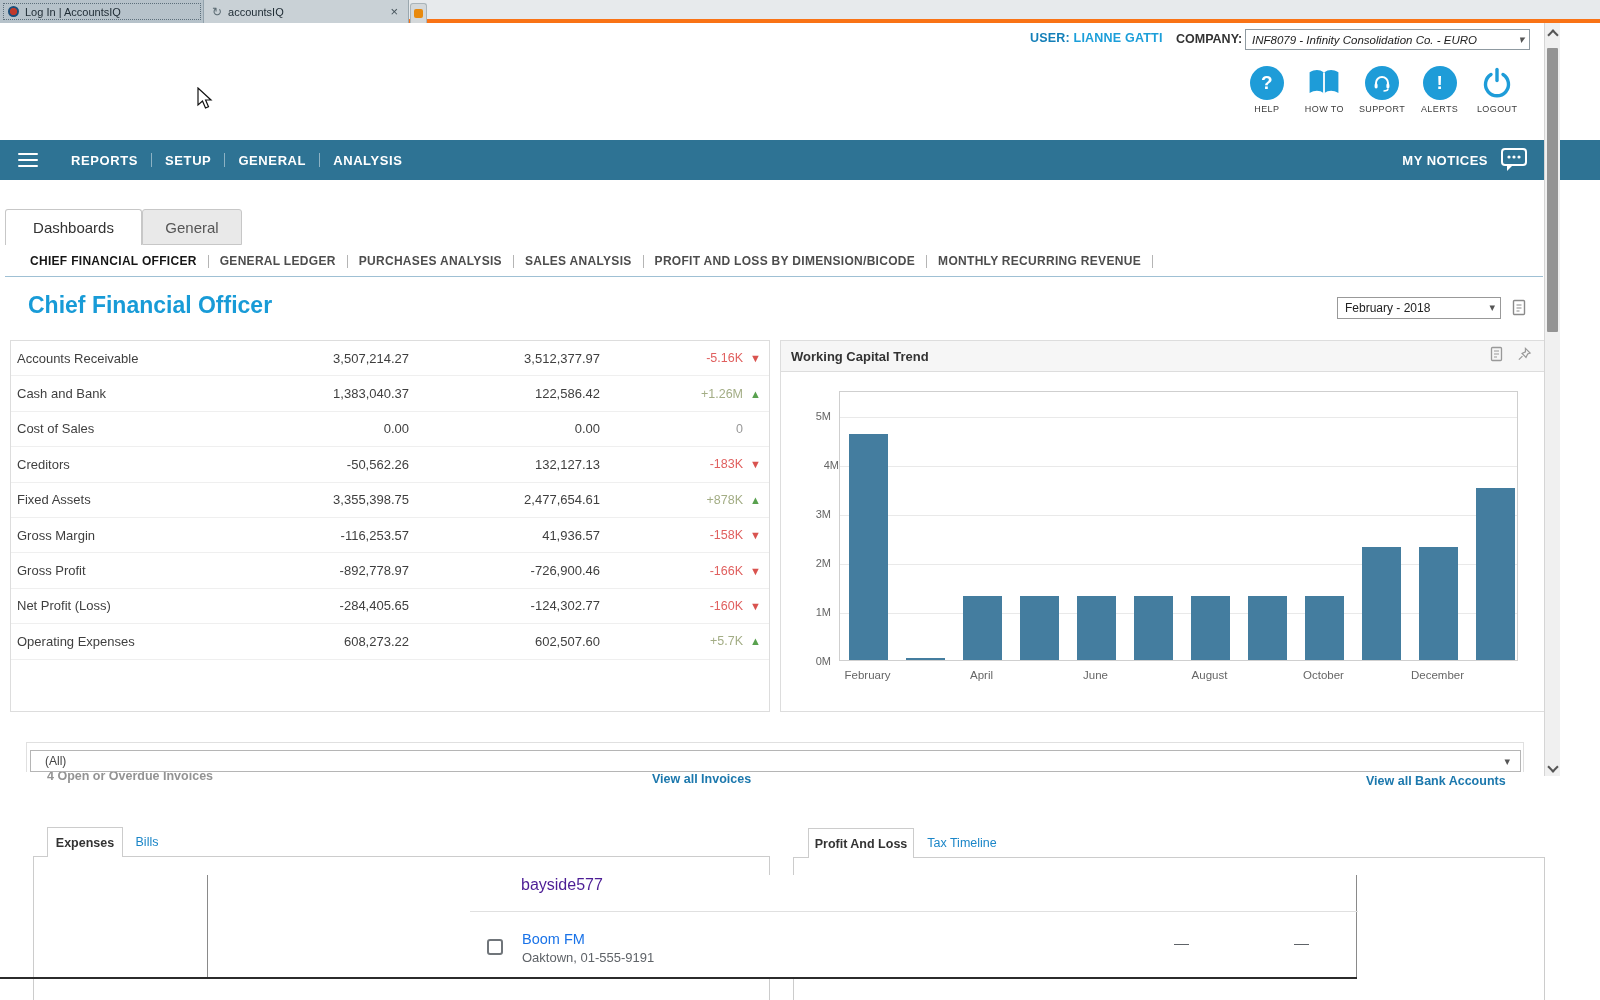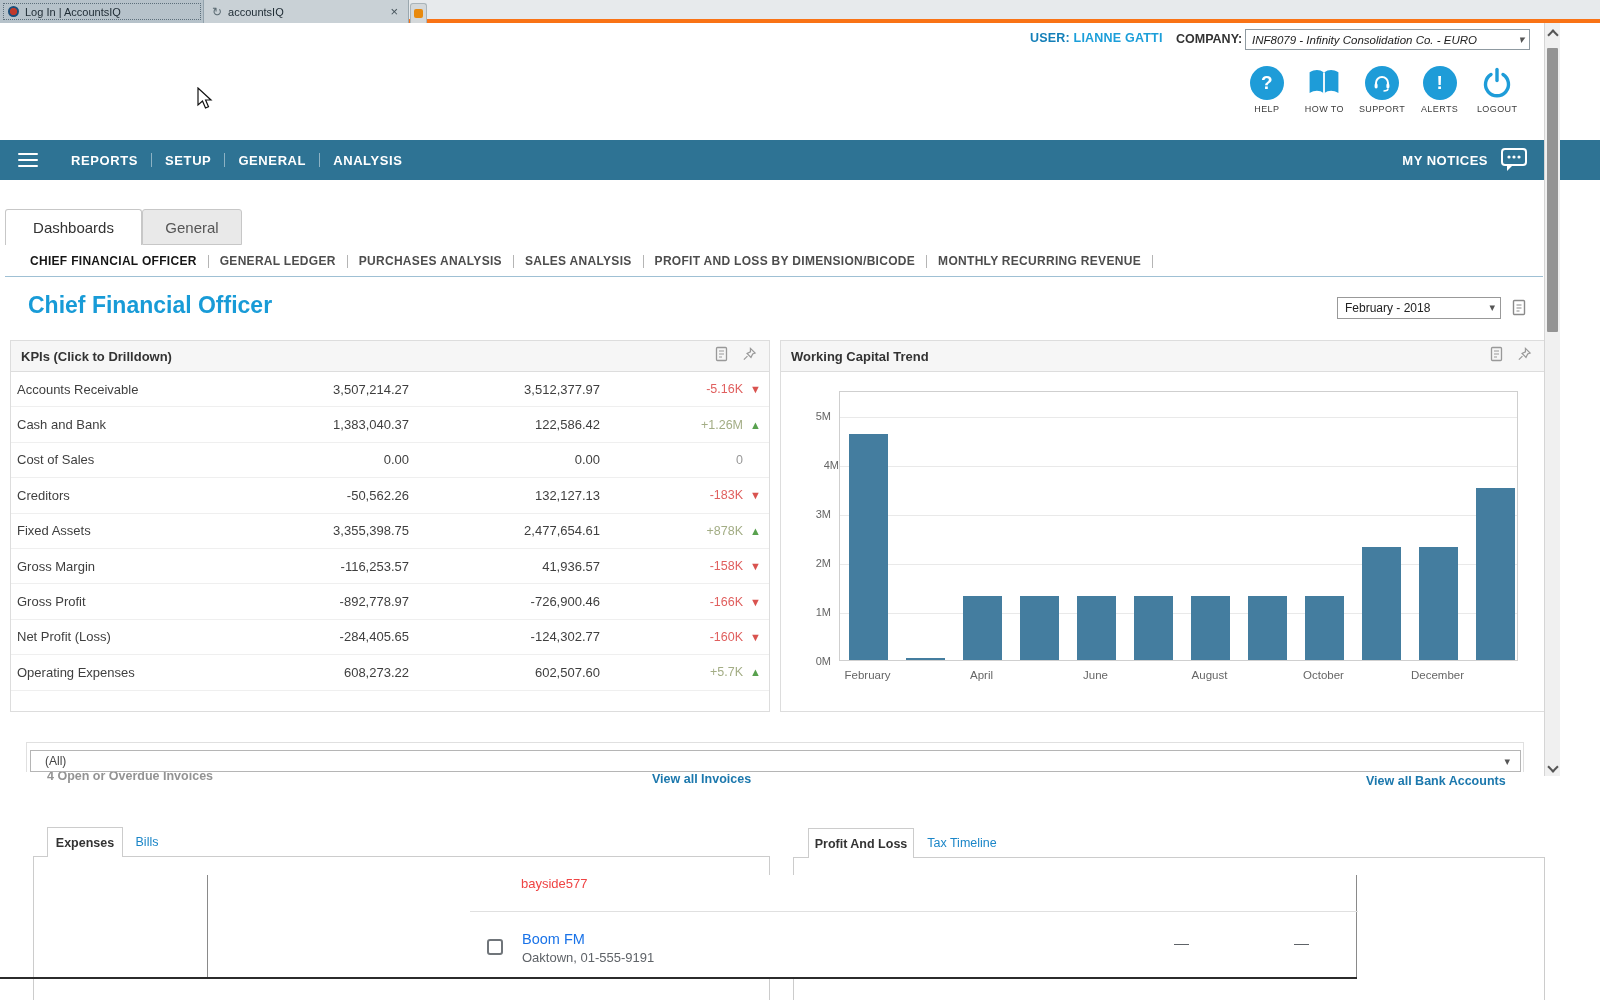--- a/index.html
+++ b/index.html
@@ -105,21 +105,21 @@
   .btab2 { position:absolute; height:30px; display:flex; align-items:center; justify-content:center; font-size:12.5px; cursor:pointer; }
   .btab2.activeb { background:#fff; border:1px solid #ccc; border-bottom:none; font-weight:bold; color:#333; z-index:2; }
   .btab2.linkb { color:#1b86c8; }
   #tab-expenses { left:47px; top:827px; width:76px; }
   #tab-bills { left:123px; top:827px; width:48px; }
   #tab-pnl { left:808px; top:828px; width:106px; }
   #tab-tax { left:914px; top:828px; width:96px; }
 
   
   #overlay { left:207px; top:875px; width:1150px; height:103px; background:#fff; border-left:1px solid #8a8a8a; border-right:1px solid #8a8a8a; z-index:50; }
-  #ov-toplink { position:absolute; left:313px; top:1px; font-size:13px; color:#ef4444; cursor:pointer; }
+  #ov-toplink { position:absolute; left:313px; top:1px; font-size:16px; color:#4c1d95; cursor:pointer; }
   #ov-divider { position:absolute; left:262px; top:36px; width:888px; height:1px; background:#e0e0e0; }
   #ov-checkbox { position:absolute; left:279px; top:64px; width:16px; height:16px; border:2px solid #70757a; border-radius:3px; background:#fff; cursor:pointer; }
   #ov-name { position:absolute; left:314px; top:56px; font-size:14.5px; color:#1a73e8; cursor:pointer; }
   #ov-detail { position:absolute; left:314px; top:75px; font-size:13px; color:#5f6368; }
   .ov-dash { position:absolute; top:59px; font-size:15px; color:#5f6368; }
   #ov-dash1 { left:966px; } #ov-dash2 { left:1086px; }
   #blackline { left:0; top:977px; width:1357px; height:2px; background:#2b2b2b; z-index:55; }
 
   
   #scrollbar { left:1544px; top:23px; width:16px; height:753px; background:#f0f0f0; border-left:1px solid #d5d5d5; z-index:40; }
@@ -248,37 +248,20 @@
   <span class="sel-caret">▾</span>
 </div>
 <div class="abs" id="periodexport">
   <svg width="18" height="18" viewBox="0 0 18 18">
       <rect x="2.5" y="1.5" width="11" height="14" rx="1" fill="none" stroke="#8a8a8a" stroke-width="1.4"></rect>
       <path d="M5.5 6h5M5.5 9h5M5.5 12h3" stroke="#8a8a8a" stroke-width="1.2"></path>
     </svg>
 </div>
 
 <div class="panel" id="kpipanel">
-  <div class="panel-head">
-    <span class="panel-title">KPIs (Click to Drilldown)</span>
-    <span class="phicons">
-      <span class="phicon">
-        <svg width="15" height="16" viewBox="0 0 15 16">
-            <rect x="1.5" y="1.5" width="10" height="13" rx="1" fill="none" stroke="#999" stroke-width="1.3"></rect>
-            <path d="M4 5h5M4 8h5M4 11h3" stroke="#999" stroke-width="1.1"></path>
-          </svg>
-      </span>
-      <span class="phicon">
-        <svg width="15" height="16" viewBox="0 0 16 16">
-            <path d="M9 2l5 5-2.6 1-1.8 3.6L5.4 7.4 9 5.6z" fill="none" stroke="#999" stroke-width="1.3"></path>
-            <path d="M5.8 10.2L2 14" stroke="#999" stroke-width="1.3"></path>
-          </svg>
-      </span>
-    </span>
-  </div>
   <div>
       <div class="kpi-row">
         <div class="kcell t">Accounts Receivable</div>
         <div class="kcell n">3,507,214.27</div>
         <div class="kcell n">3,512,377.97</div>
         <div class="kcell ch down">
           <span class="chv">-5.16K</span>
           <span class="tri">▼</span>
         </div>
       </div>

